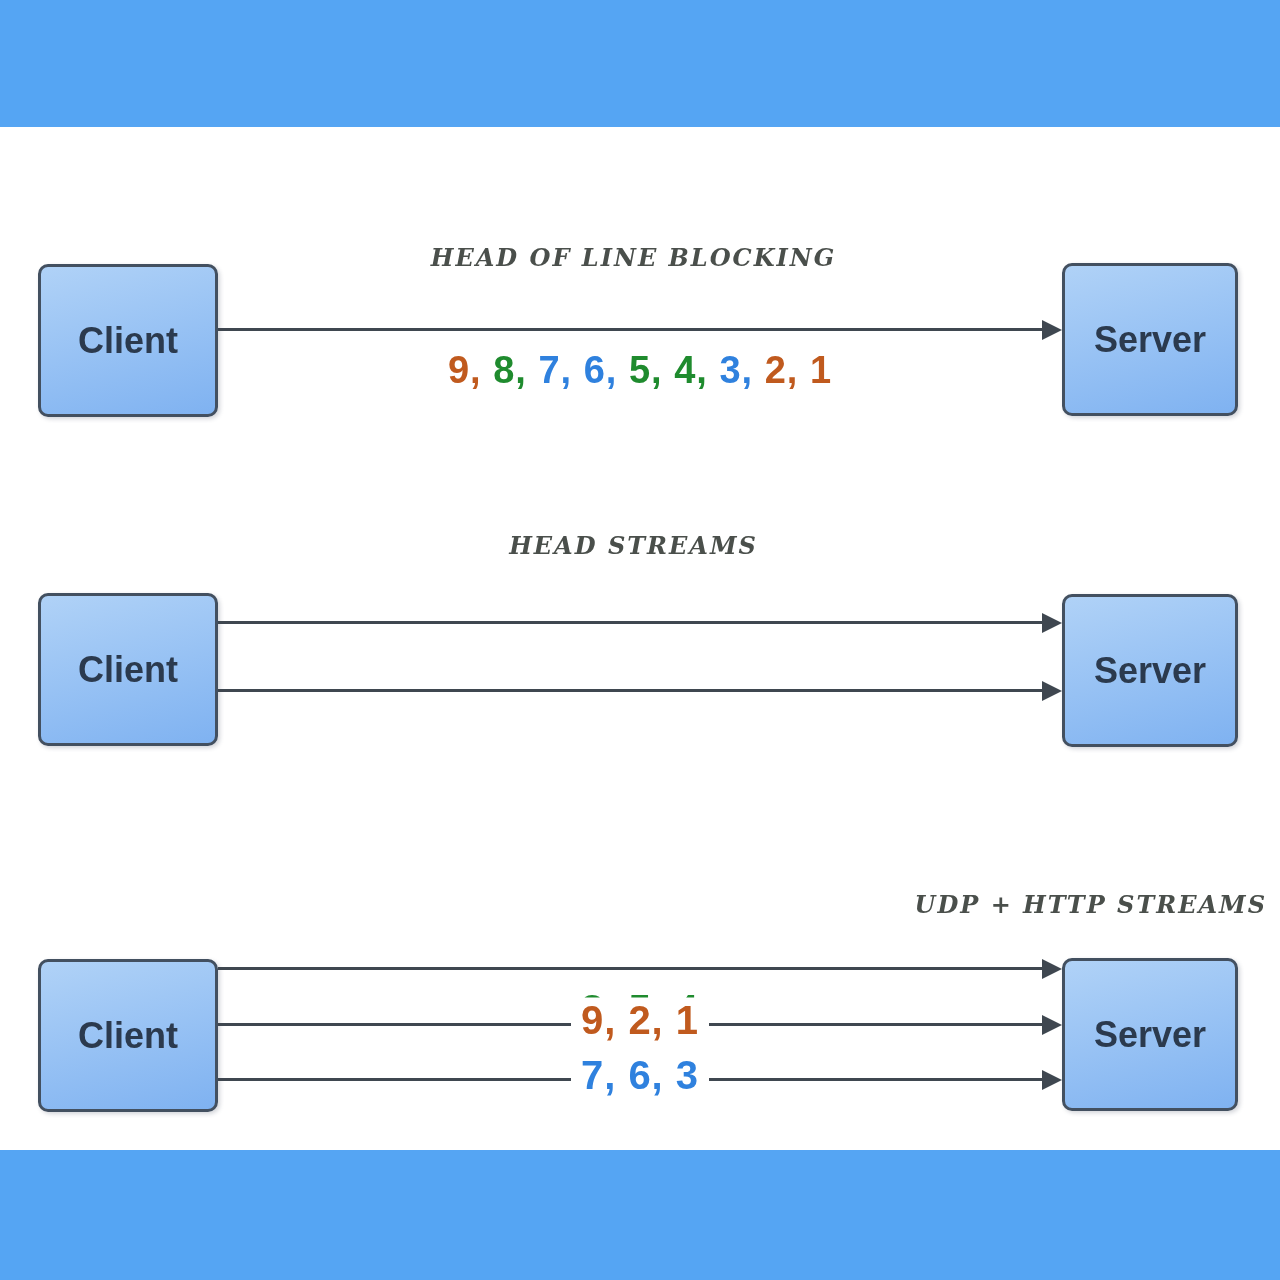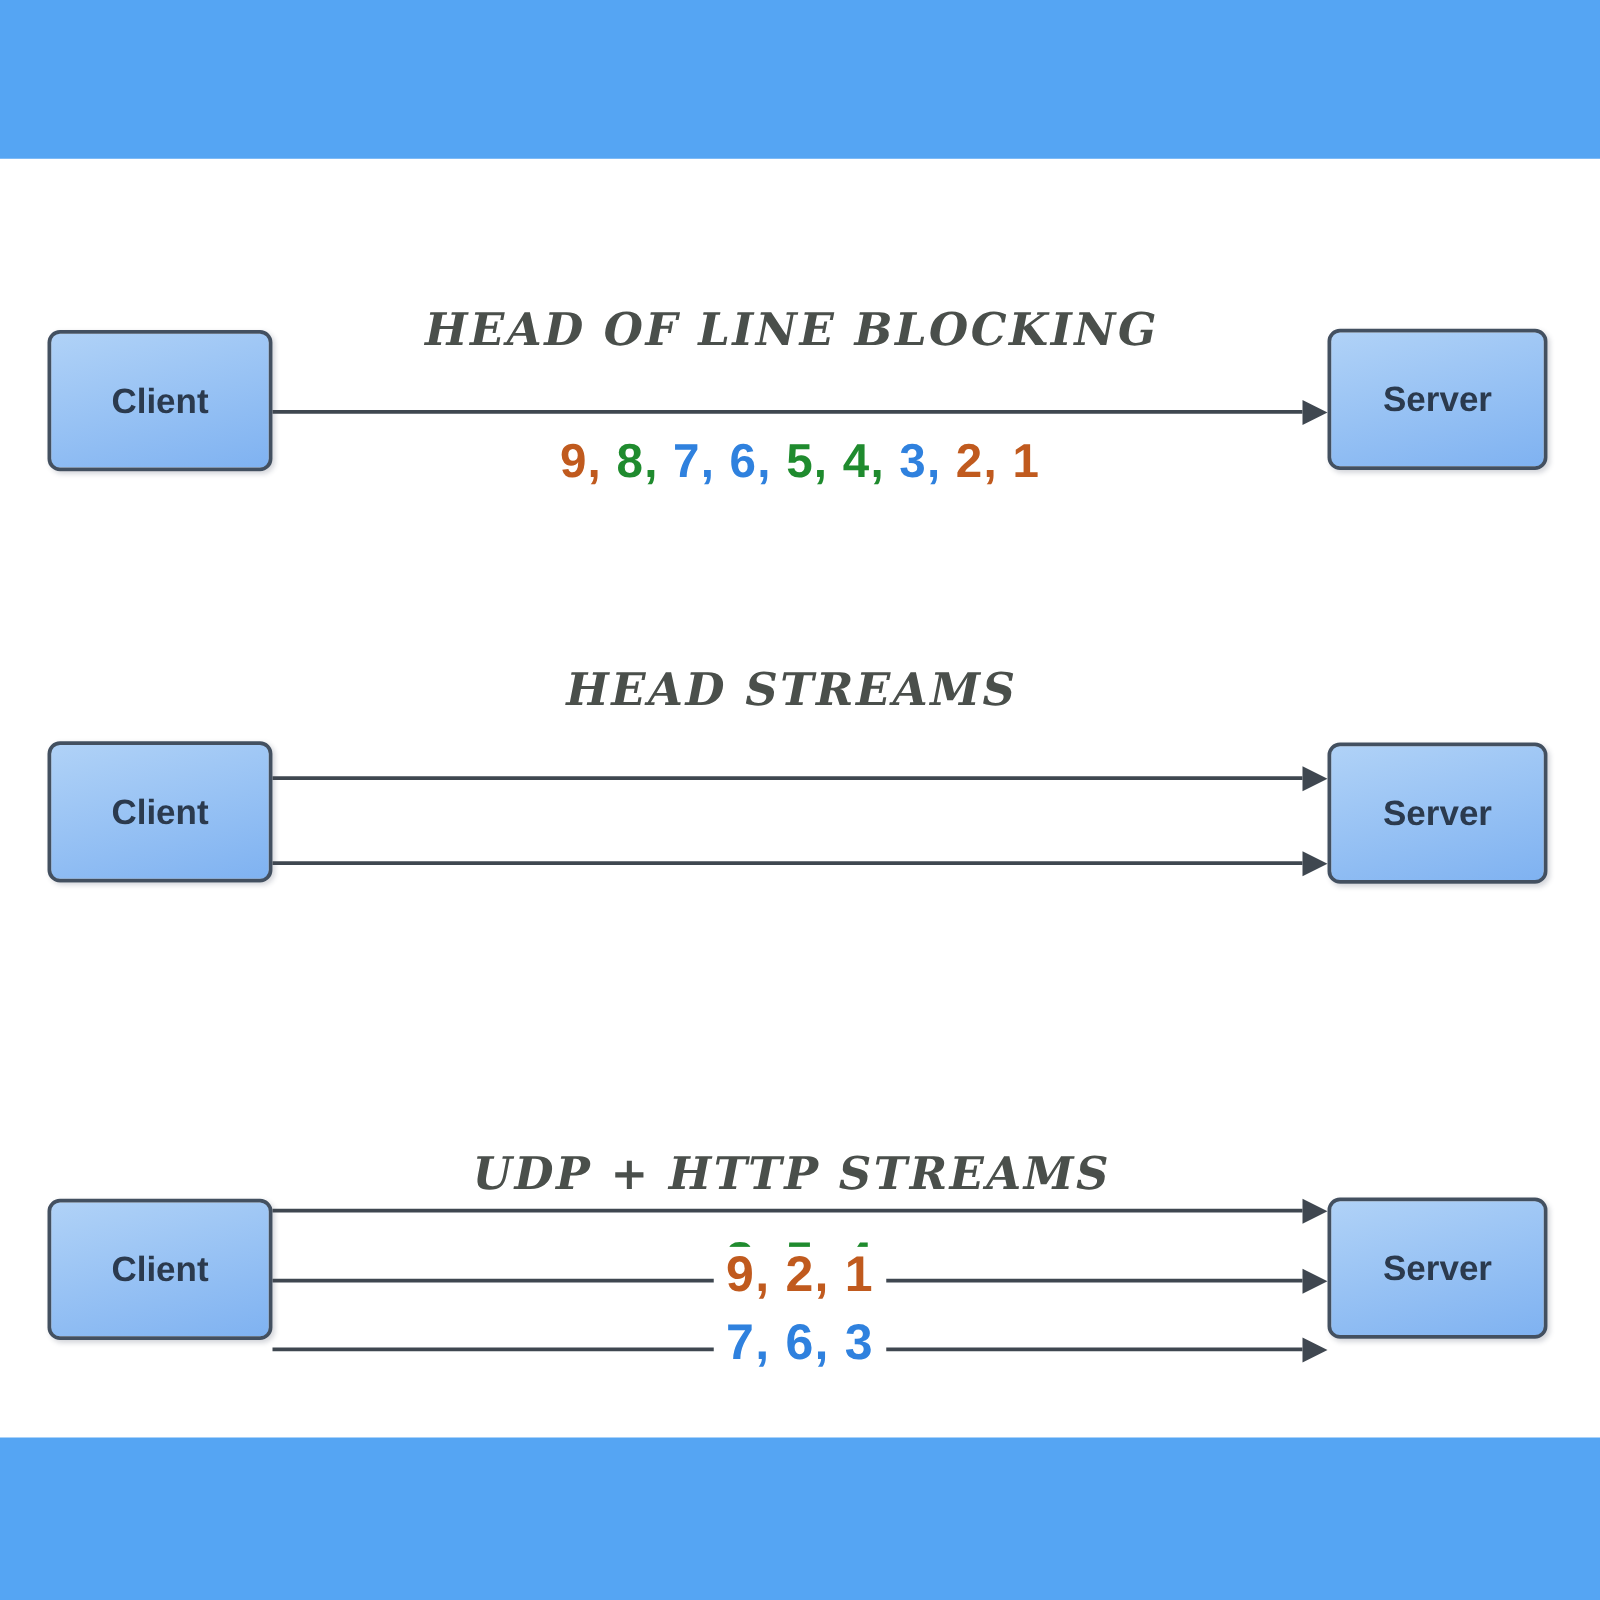--- a/index.html
+++ b/index.html
@@ -7,30 +7,30 @@
     position:relative;width:1280px;height:1280px;overflow:hidden;
     background:#ffffff;font-family:"Liberation Sans",sans-serif;
   }
   .bar{position:absolute;left:0;width:1280px;background:var(--bar,#55a5f3);}
   .bar.top{top:0;height:127px;}
   .bar.bottom{top:1150px;height:130px;}
 
   .title{
     position:absolute;left:0;width:1267px;text-align:center;
     font-family:"DejaVu Serif",serif;font-style:italic;font-weight:700;
-    font-size:36px;letter-spacing:2px;color:var(--title,#4a4f4b);
+    font-size:24px;letter-spacing:2px;color:var(--title,#4a4f4b);
     white-space:nowrap;
   }
 
   .node{
-    position:absolute;width:180px;height:113px;box-sizing:border-box;
+    position:absolute;width:180px;height:153px;box-sizing:border-box;
     border:3px solid var(--box-border,#435060);border-radius:10px;
     background:linear-gradient(165deg,var(--box-top,#b0d2f7) 0%,var(--box-bottom,#7fb2f1) 100%);
     display:flex;align-items:center;justify-content:center;
-    font-weight:700;font-size:28px;color:var(--box-text,#2b3a4e);
+    font-weight:700;font-size:36px;color:var(--box-text,#2b3a4e);
     box-shadow:2px 2px 4px rgba(60,70,90,.22);
   }
   .node.server{width:176px;}
 
   .arrow{
     position:absolute;left:218px;width:824px;height:3px;
     background:var(--line,#3f4750);
   }
   .arrow::after{
     content:"";position:absolute;right:-20px;top:50%;
@@ -76,21 +76,21 @@
     <span>Client</span>
   </div>
   <div class="node server" style="left:1062px;top:594px;">
     <span>Server</span>
   </div>
 
   <div class="arrow" style="top:621px;"></div>
 
   <div class="arrow" style="top:689px;"></div>
 
-  <div class="title" style="top:918px;">UDP + HTTP STREAMS</div>
+  <div class="title" style="top:890px;text-align:right;">UDP + HTTP STREAMS</div>
 
   <div class="node client" style="left:38px;top:959px;">
     <span>Client</span>
   </div>
   <div class="node server" style="left:1062px;top:958px;">
     <span>Server</span>
   </div>
 
   <div class="arrow" style="top:967px;"></div>
   <div class="nums" style="top:1009px;">

